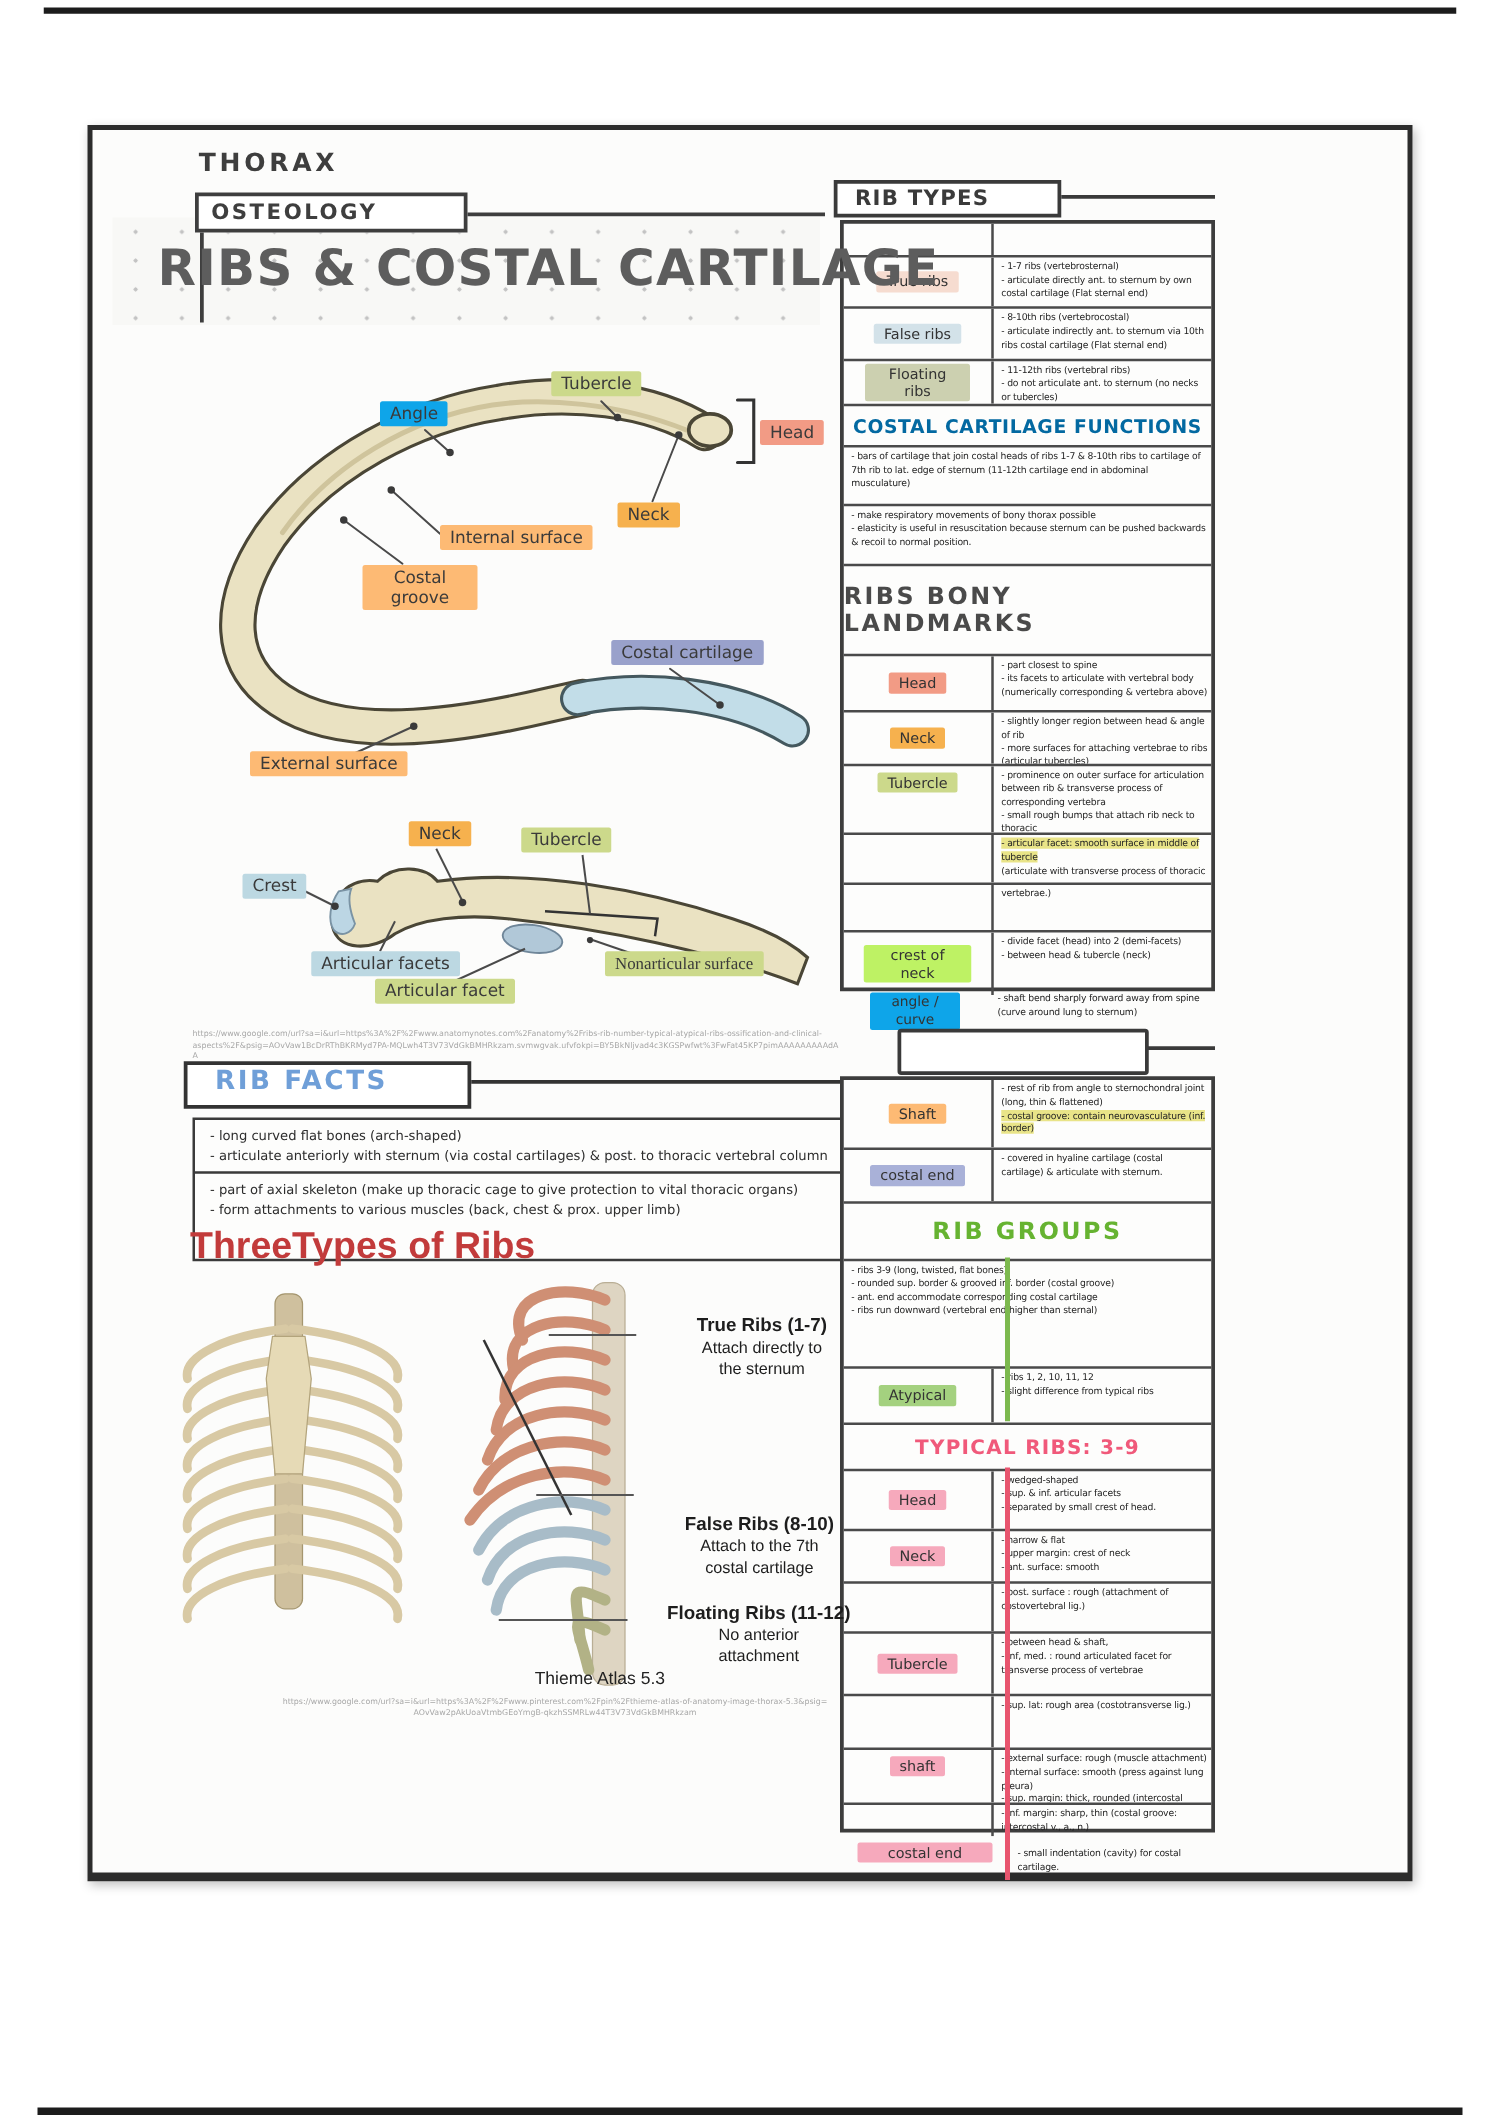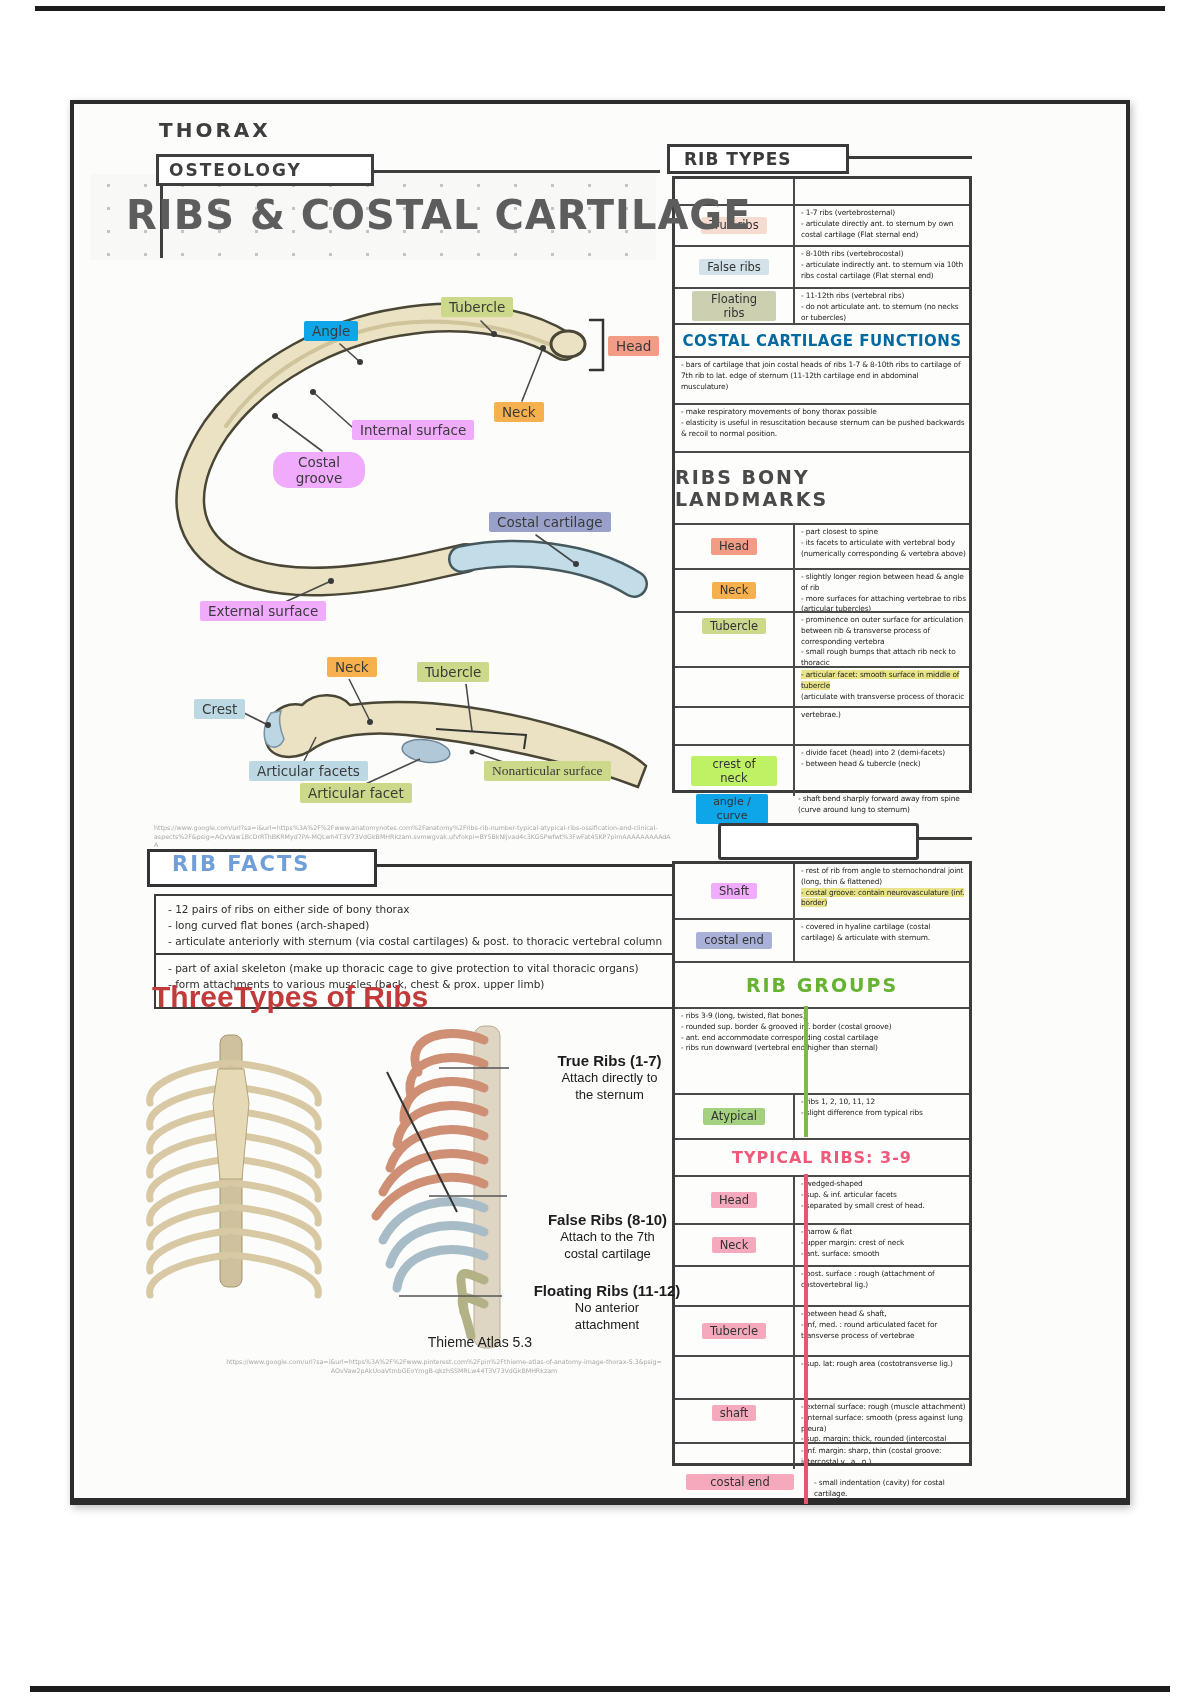--- a/index.html
+++ b/index.html
@@ -15,21 +15,21 @@
           display:flex;align-items:center;box-sizing:border-box;z-index:3;}
   .tabbox span{font-size:17px;font-weight:700;letter-spacing:2px;color:#3e3e3e;padding-left:10px;}
   .tabtail{position:absolute;left:298px;top:66px;width:288px;height:3px;background:#3e3e3e;z-index:2;}
   .titlearea{position:absolute;left:16px;top:70px;width:566px;height:86px;background:#f8f8f6;
      background-image:radial-gradient(circle,#c3c3c3 1.5px,transparent 1.8px);background-size:37px 23px;z-index:1;}
   .titleleft{position:absolute;left:86px;top:80px;width:3px;height:74px;background:#3e3e3e;z-index:2;}
   .bigtitle{position:absolute;left:52px;top:88px;font-size:40px;font-weight:700;letter-spacing:1px;color:#5d5d5d;z-index:3;white-space:nowrap;}
   
   .dchip{position:absolute;z-index:4;font-size:13.5px;color:#3a3a3a;padding:2px 8px;border-radius:2px;line-height:1.2;text-align:center;}
   .c-salmon{background:#f29b85}.c-orange{background:#f6b14e}.c-olive{background:#ccd98b}
-  .c-purple{background:#0ea5e9}.c-yellow{background:#f0abfc}.c-peri{background:#99a1cb}
+  .c-purple{background:#0ea5e9}.c-yellow{background:#fdba74}.c-peri{background:#99a1cb}
   .c-lblue{background:#bcd8e2}.c-teal{background:#bef264}.c-lav{background:#a9b1d8}
   .c-green{background:#a4d17f;color:#2f5a1a}.c-pink{background:#f6a9bc}
   .c-truepink{background:#f6dcd0;color:#8a4334}.c-fblue{background:#d3e2e9}.c-folive{background:#ccd0b0}
   .dsvg{position:absolute;left:0;top:0;z-index:1;}
   #d1{position:absolute;left:20px;top:160px;width:600px;height:390px;}
   #d2{position:absolute;left:100px;top:545px;width:560px;height:170px;}
   .tinyurl{position:absolute;font-size:6.3px;line-height:8.5px;color:#a8a8a8;word-break:break-all;}
   
   .factshead{position:absolute;left:73px;top:745px;width:230px;height:38px;border:3.5px solid #333;background:#fff;
      box-sizing:border-box;display:flex;align-items:flex-start;z-index:3;}
@@ -118,21 +118,21 @@
               <circle cx="482" cy="300" r="3"></circle>
           <circle cx="237" cy="317" r="3"></circle>
         </g>
       </g>
     </svg>
     <span class="dchip c-purple" style="left:210px;top:57px;">Angle</span>
     <span class="dchip c-olive" style="left:347px;top:33px;">Tubercle</span>
     <span class="dchip c-salmon" style="left:514px;top:72px;">Head</span>
     <span class="dchip c-orange" style="left:400px;top:138px;">Neck</span>
     <span class="dchip c-yellow" style="left:258px;top:156px;">Internal surface</span>
-    <span class="dchip c-yellow" style="left:179px;top:188px;width:76px;border-radius:15px;">Costal groove</span>
+    <span class="dchip c-yellow" style="left:196px;top:188px;width:76px;">Costal groove</span>
     <span class="dchip c-peri" style="left:395px;top:248px;">Costal cartilage</span>
     <span class="dchip c-yellow" style="left:106px;top:337px;">External surface</span>
   </div>
 
   <div id="d2">
     <svg class="dsvg" width="560" height="170" viewBox="0 0 560 170">
       <path d="M92,92 C88,70 106,52 128,56 C142,42 166,44 176,56 C250,46 340,62 412,86 C440,95 460,106 472,117 L464,138 C396,112 308,94 232,86 C196,82 162,86 142,98 C124,112 96,112 92,92 Z" fill="#eae2c2" stroke="#4a4636" stroke-width="2.5"></path>
       <path d="M97,64 C90,74 88,87 93,95 C99,101 107,98 110,90 C106,80 104,70 107,62 Z" fill="#bcd6e4" stroke="#7a93a4" stroke-width="1.5"></path>
       <ellipse cx="252" cy="102" rx="24" ry="11" fill="#b1c8d8" stroke="#6f8699" stroke-width="1.5" transform="rotate(8 252 102)"></ellipse>
       <path d="M262,80 L352,86 L350,100" fill="none" stroke="#333" stroke-width="2"></path>
@@ -163,21 +163,20 @@
     <div>aspects%2F&amp;psig=AOvVaw1BcDrRThBKRMyd7PA-MQLwh4T3V73VdGkBMHRkzam.svmwgvak.ufvfokpi=BY5BkNljvad4c3KGSPwfwt%3FwFat45KP7pimAAAAAAAAAdAA</div>
   </div>
 
   <div class="factstail"></div>
   <div class="factstailv"></div>
   <div class="factshead">
     <span>RIB FACTS</span>
   </div>
   <div class="factsbox">
     <div class="factsec first">
-      <div>- 12 pairs of ribs on either side of bony thorax</div>
       <div>- long curved flat bones (arch-shaped)</div>
       <div>- articulate anteriorly with sternum (via costal cartilages) &amp; post. to thoracic vertebral column</div>
     </div>
     <div class="factsec">
       <div>- part of axial skeleton (make up thoracic cage to give protection to vital thoracic organs)</div>
       <div>- form attachments to various muscles (back, chest &amp; prox. upper limb)</div>
     </div>
   </div>
 
   <div class="threetitle">ThreeTypes of Ribs</div>

